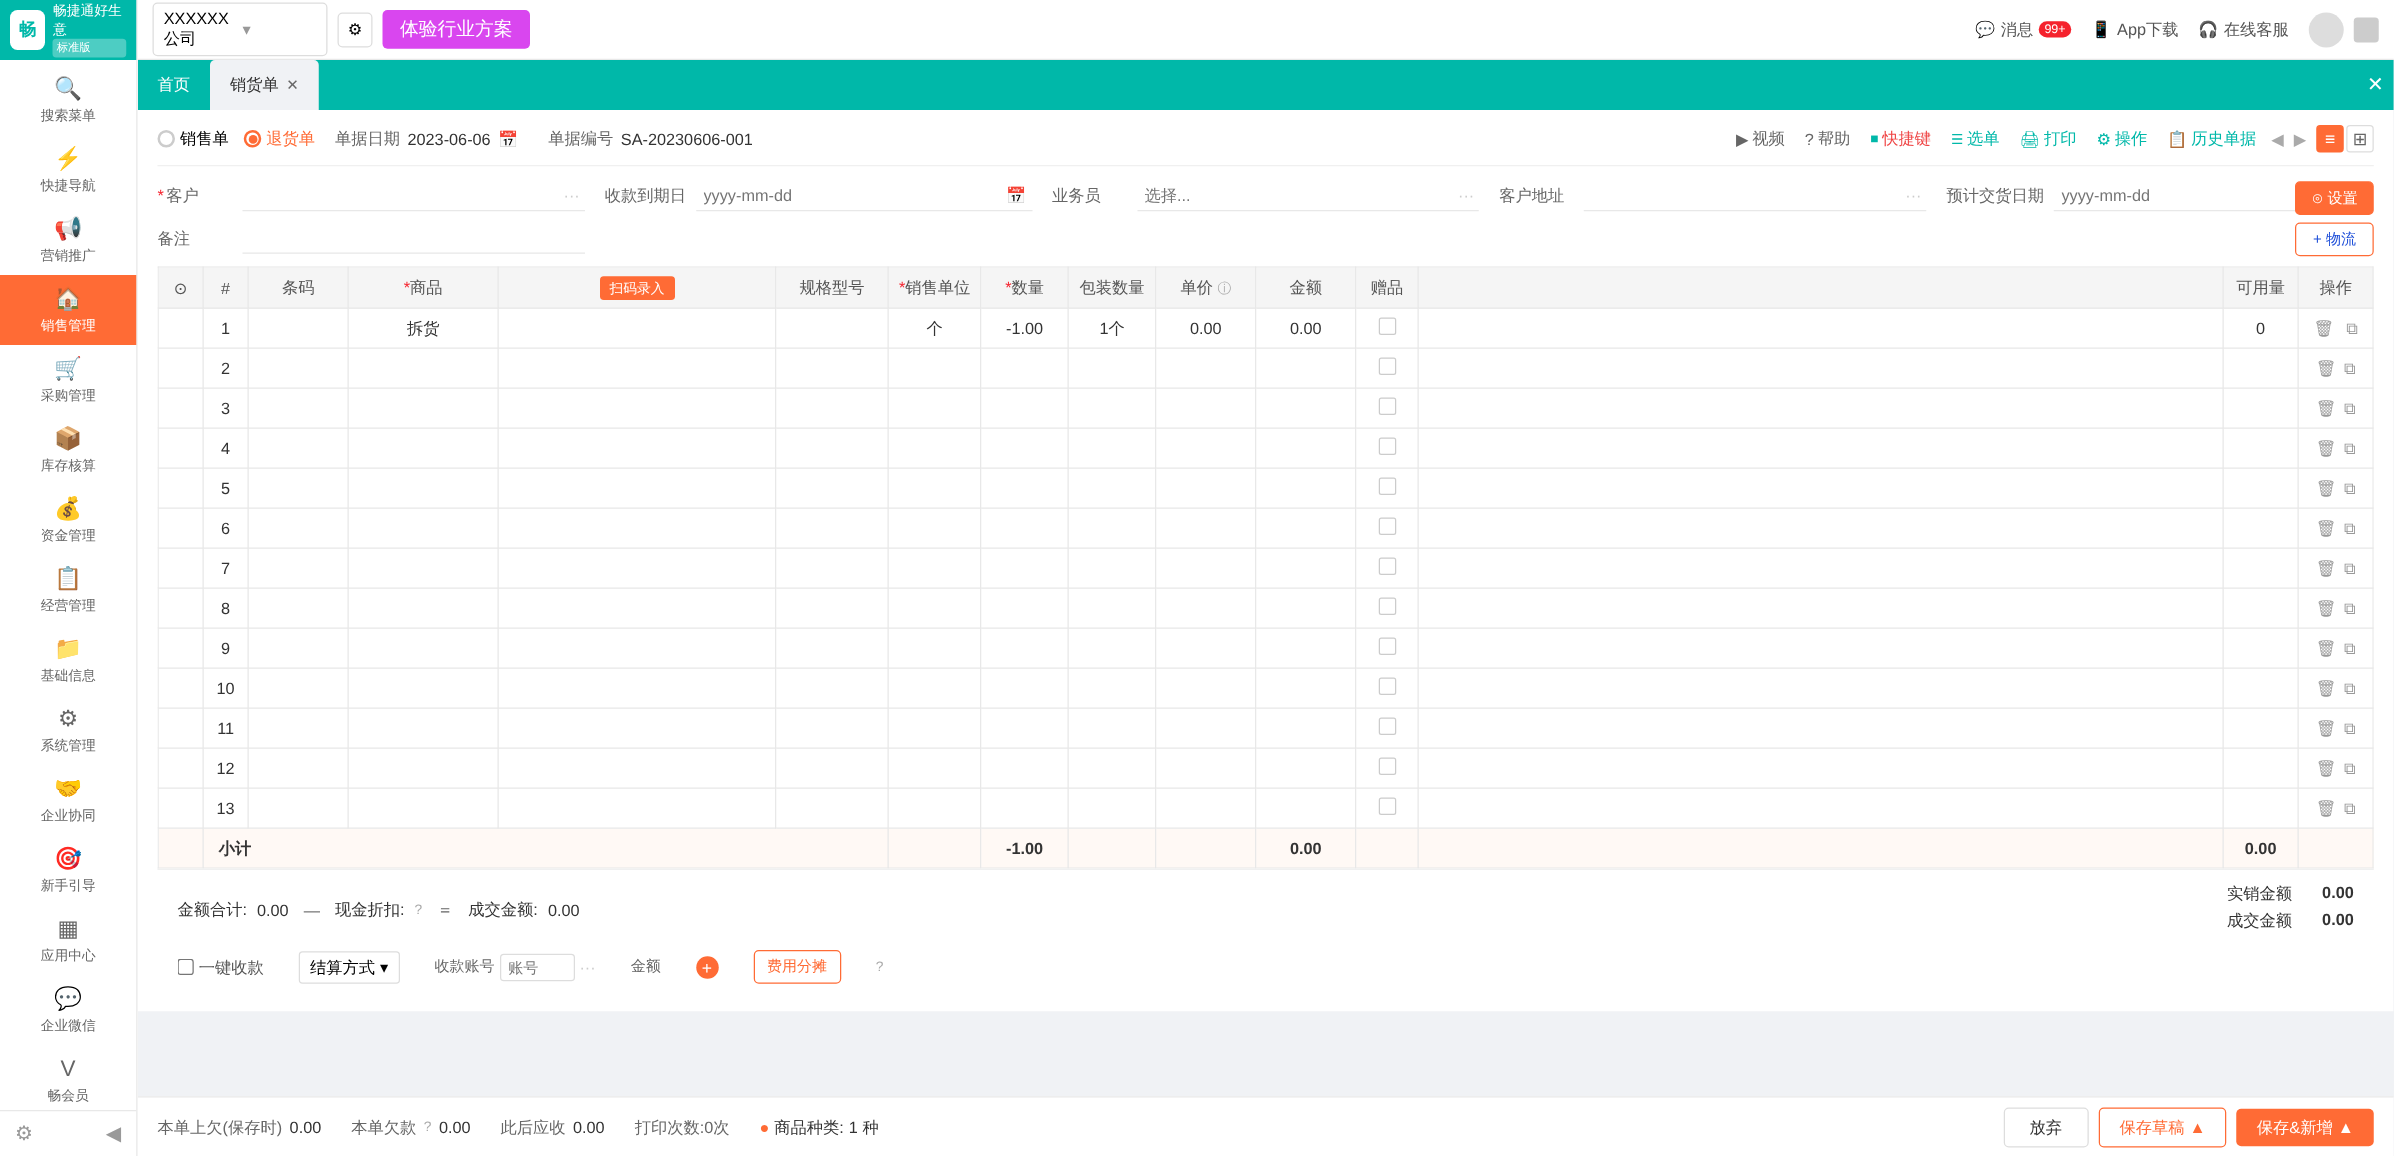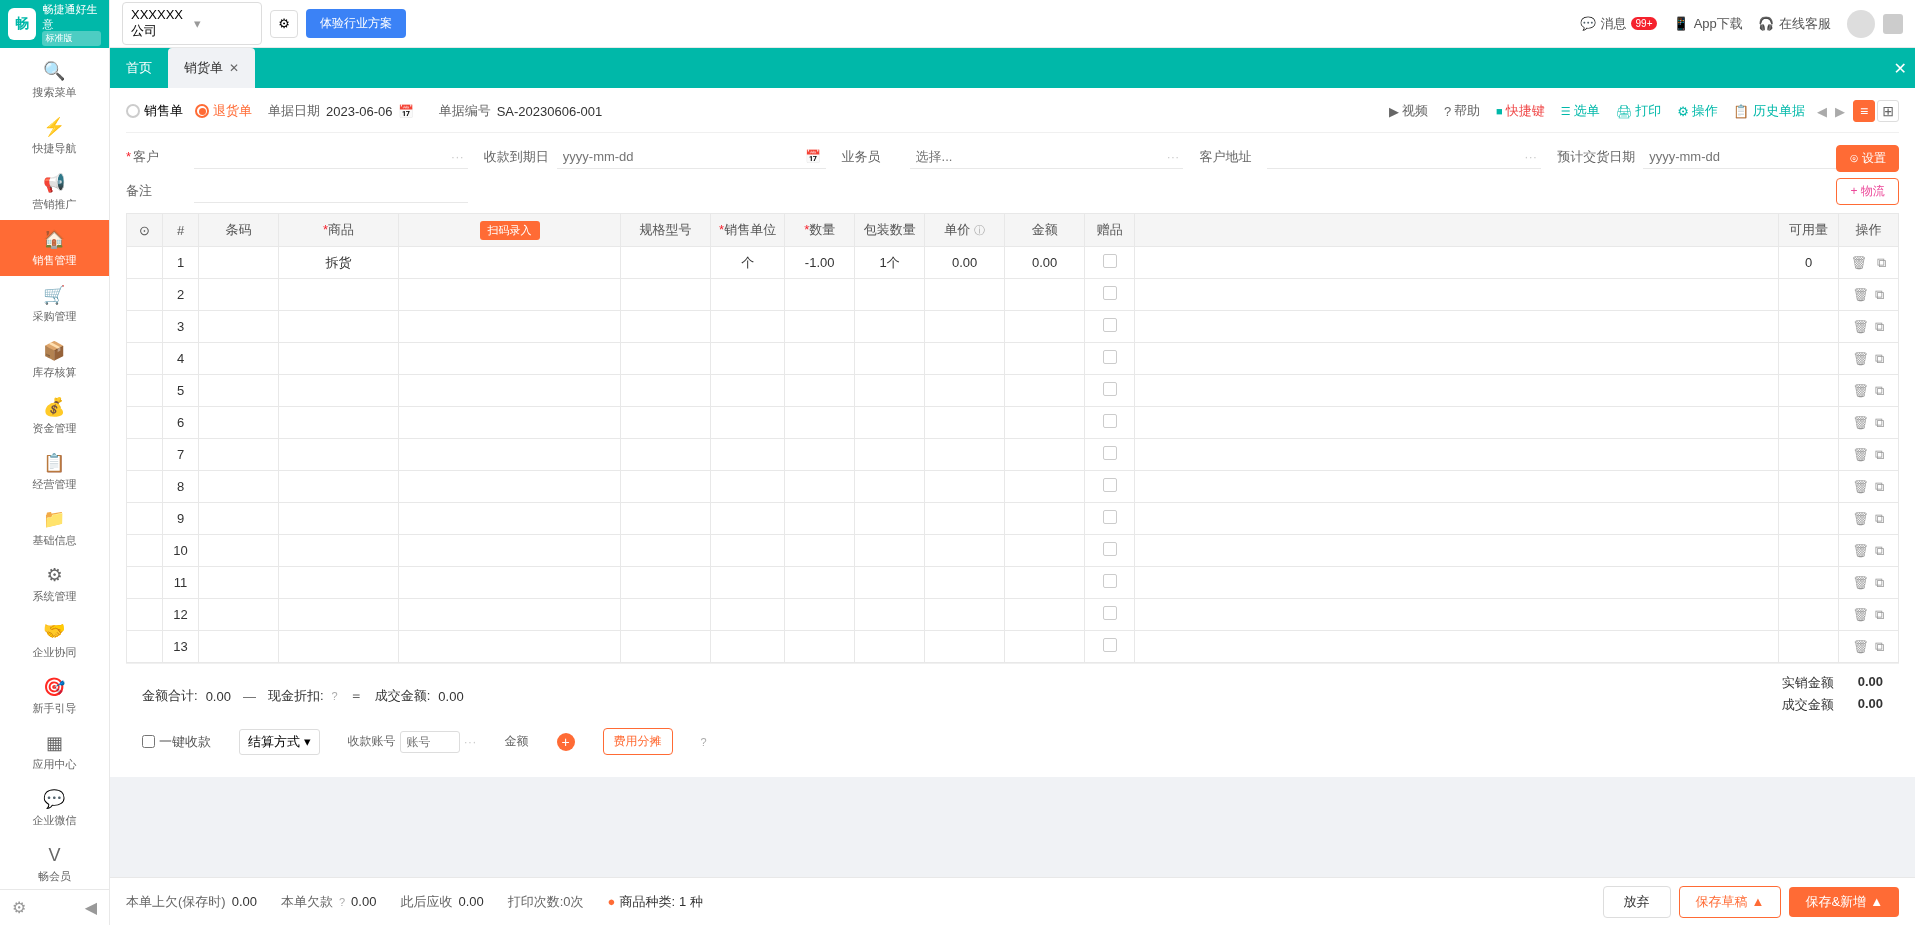--- a/index.html
+++ b/index.html
@@ -46,22 +46,22 @@
       border-radius: 4px; padding: 4px 8px; cursor: pointer; min-width: 140px;
       background: #fff;
     }
     .company-select span { flex: 1; }
     .gear-btn {
       width: 28px; height: 28px; border: 1px solid #ddd; border-radius: 4px;
       display: flex; align-items: center; justify-content: center; cursor: pointer;
       background: #fff;
     }
     .trial-btn {
-      background: #3b82f6; color: #fff; border: none; border-radius: 4px;
-      padding: 6px 14px; cursor: pointer; font-size: 12px;
+      background: #d946ef; color: #fff; border: none; border-radius: 4px;
+      padding: 6px 14px; cursor: pointer; font-size: 15px;
     }
     .header-right {
       margin-left: auto; display: flex; align-items: center; gap: 16px;
     }
     .header-right-item {
       display: flex; align-items: center; gap: 4px; cursor: pointer; color: #555; font-size: 12px;
     }
     .badge-red {
       background: #f5222d; color: #fff; border-radius: 10px; font-size: 10px;
       padding: 1px 5px; min-width: 16px; text-align: center;
@@ -117,21 +117,21 @@
     .required::before { content: '*'; color: #f5222d; margin-right: 2px; }
     .form-input {
       flex: 1; border: none; border-bottom: 1px solid #e8e8e8; padding: 4px 6px;
       background: transparent; outline: none; color: #999; font-size: 13px;
     }
     .form-input-with-icon { display: flex; align-items: center; flex: 1; border-bottom: 1px solid #e8e8e8; }
     .form-input-with-icon input { border: none; flex: 1; padding: 4px 6px; background: transparent; outline: none; color: #999; }
     .input-suffix { color: #ccc; padding: 0 4px; cursor: pointer; }
     .right-action-btn {
       padding: 4px 12px; border-radius: 4px; cursor: pointer; font-size: 12px;
-      border: 1px solid #ff6b35; color: #ec4899; background: #fff; white-space: nowrap;
+      border: 1px solid #ff6b35; color: #1d4ed8; background: #fff; white-space: nowrap;
     }
     .right-action-btn.primary { background: #ff6b35; color: #fff; }
 
     
     .data-table { width: 100%; border-collapse: collapse; background: #fff; font-size: 12px; }
     .data-table th {
       background: #f5f5f5; border: 1px solid #e8e8e8; padding: 7px 8px;
       color: #555; font-weight: normal; white-space: nowrap; text-align: center;
     }
     .data-table td {
@@ -713,20 +713,33 @@
                   <td></td>
                   <td></td>
                   <td></td>
                   <td></td>
                   <td><span class="cb"></span></td>
                   <td></td>
                   <td></td>
                 <td><span style="cursor:pointer;color:#999;margin-right:6px;">🗑</span><span style="cursor:pointer;color:#999;">⧉</span></td>
               </tr>
 
+              <tr class="subtotal-row">
+                <td></td>
+                <td colspan="5" style="text-align:left;padding-left:12px;">小计</td>
+                <td></td>
+                <td class="text-red">-1.00</td>
+                <td></td>
+                <td></td>
+                <td>0.00</td>
+                <td></td>
+                <td></td>
+                <td>0.00</td>
+                <td></td>
+              </tr>
             </tbody>
           </table>
         </div>
 
         <div class="form-footer">
           <div class="footer-top">
             <div class="footer-calc">
               <span>金额合计:</span>
               <span>0.00</span>
             </div>

